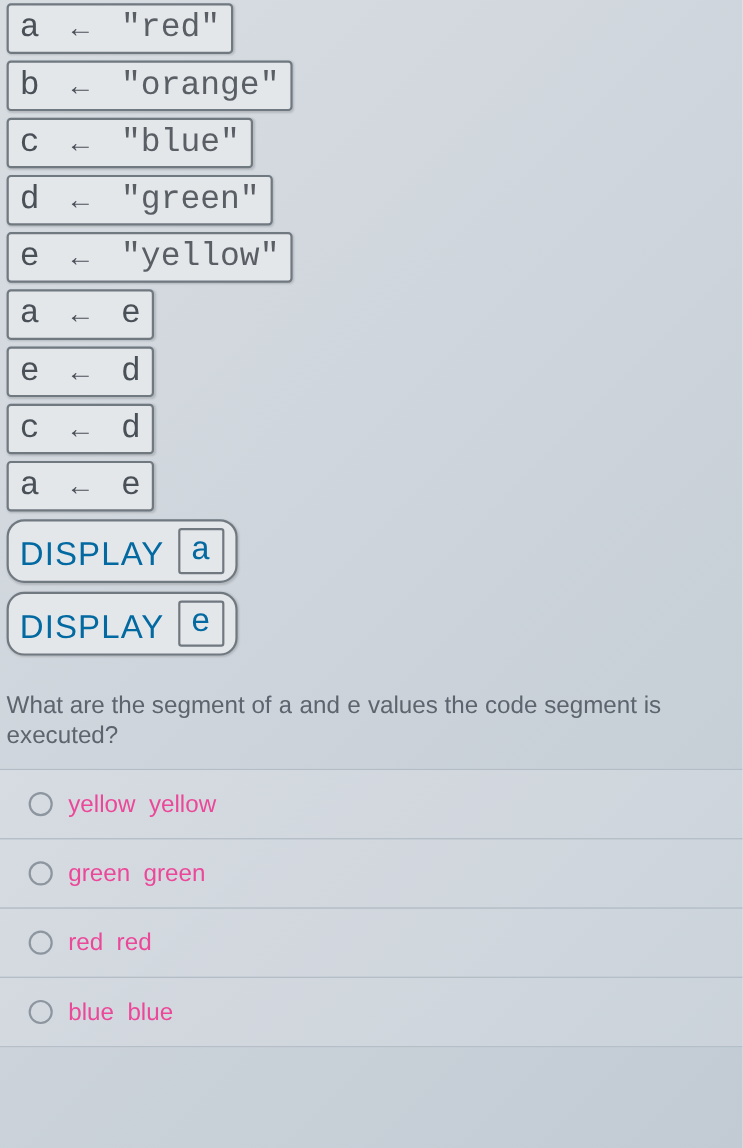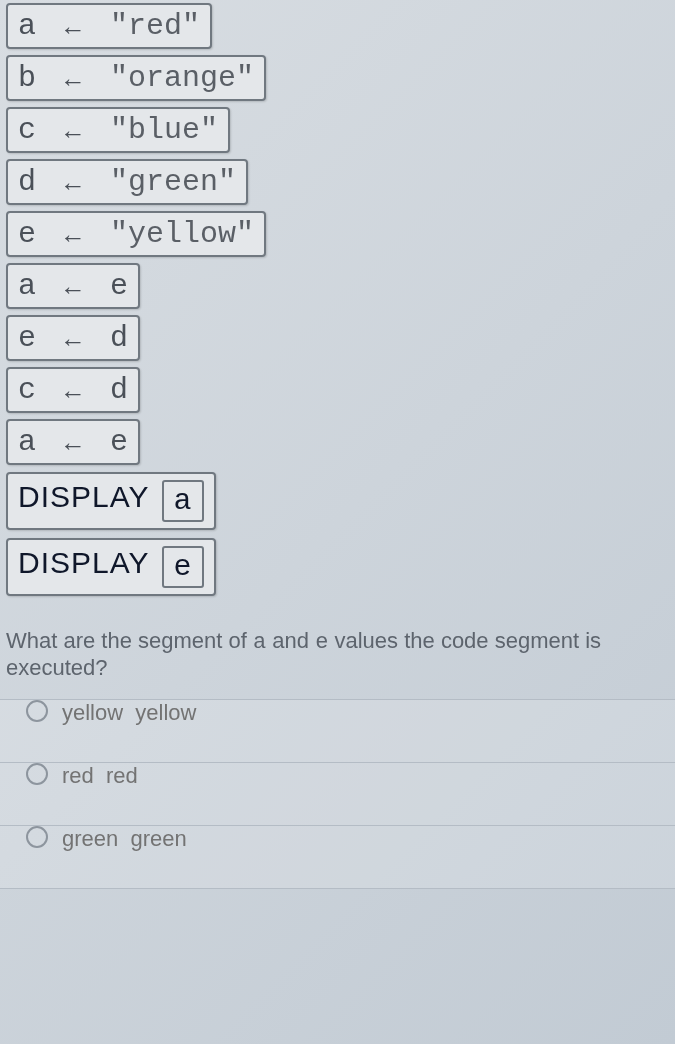--- a/index.html
+++ b/index.html
@@ -31,28 +31,28 @@
     font-family: sans-serif;
     font-size: 26px;
     vertical-align: middle;
     margin: 0 6px;
   }
   .block .str {
     color: #5a5f66;
   }
   .display-block {
     display: inline-flex;
-    align-items: flex-start;
+    align-items: flex-end;
     border: 2px solid #707880;
-    border-radius: 4px;
+    border-radius: 16px;
     background: #e4e7ea;
     padding: 6px 10px;
     margin: 4px 0;
     font-size: 30px;
-    color: #0f172a;
+    color: #0369a1;
     box-shadow: 1px 1px 2px rgba(0,0,0,0.15);
   }
   .display-block .kw {
     font-family: Arial, sans-serif;
     letter-spacing: 1px;
     margin-right: 12px;
   }
   .display-block .varbox {
     border: 2px solid #707880;
     border-radius: 3px;
@@ -66,28 +66,28 @@
     padding: 28px 0 18px 6px;
   }
   .question .mono {
     font-family: "Courier New", monospace;
   }
   .options {
     padding: 0;
   }
   .option-row {
     display: flex;
-    align-items: flex-start;
+    align-items: center;
     height: 62px;
     border-top: 1px solid #b4bcc5;
     border-bottom: 1px solid #b4bcc5;
     padding-left: 26px;
     font-family: Arial, sans-serif;
     font-size: 22px;
-    color: #737373;
+    color: #ec4899;
     background: rgba(255,255,255,0.15);
     margin-bottom: -1px;
   }
   .radio {
     width: 18px;
     height: 18px;
     border: 2px solid #8d959e;
     border-radius: 50%;
     margin-right: 14px;
     flex-shrink: 0;
@@ -159,19 +159,23 @@
   <span>What are the segment of </span><span class="mono">a</span><span> and </span><span class="mono">e</span><span> values the code segment is executed?</span>
 </div>
 
 <div class="options">
   <div class="option-row">
     <span class="radio"></span>
     <span class="opt-text">yellow  yellow</span>
   </div>
   <div class="option-row">
     <span class="radio"></span>
+    <span class="opt-text">green  green</span>
+  </div>
+  <div class="option-row">
+    <span class="radio"></span>
     <span class="opt-text">red  red</span>
   </div>
   <div class="option-row">
     <span class="radio"></span>
-    <span class="opt-text">green  green</span>
+    <span class="opt-text">blue  blue</span>
   </div>
 </div>
 
 </body></html>

